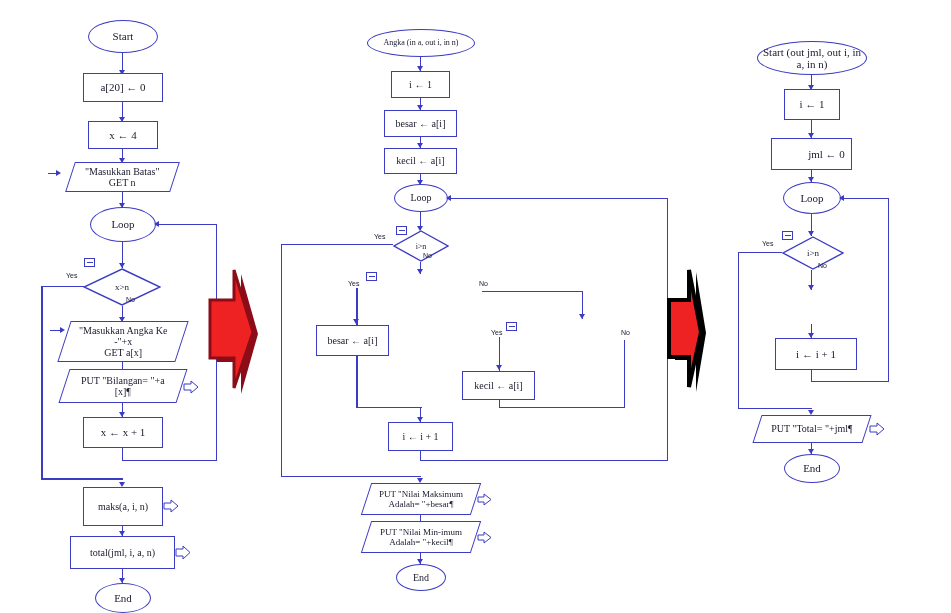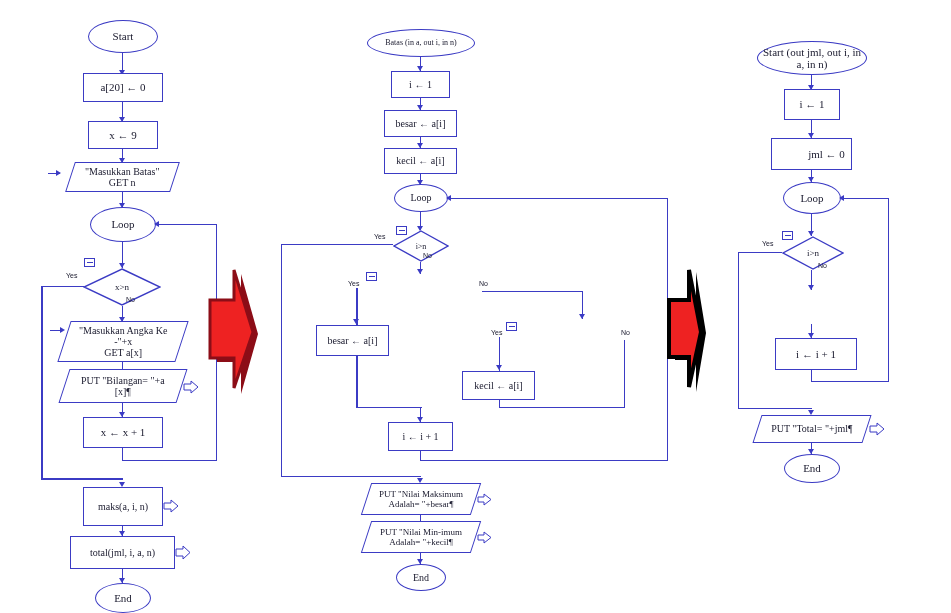--- a/index.html
+++ b/index.html
@@ -128,21 +128,21 @@
   <div class="line v" style="left:122px;top:53px;height:20px;"></div>
   <div class="arrowdn" style="left:119px;top:70px;"></div>
 
   <div class="node process" style="left:83px;top:73px;width:80px;height:29px;font-size:11px;">
     <span>a[20] ← 0</span>
   </div>
   <div class="line v" style="left:122px;top:102px;height:19px;"></div>
   <div class="arrowdn" style="left:119px;top:117px;"></div>
 
   <div class="node process" style="left:88px;top:121px;width:70px;height:28px;font-size:11px;">
-    <span>x ← 9</span>
+    <span>x ← 4</span>
   </div>
   <div class="line v" style="left:122px;top:149px;height:13px;"></div>
   <div class="arrowdn" style="left:119px;top:158px;"></div>
 
   <div class="node io" style="left:70px;top:162px;width:105px;height:30px;font-size:10px;">
     <span>"Masukkan Batas"
 GET n</span>
   </div>
   <div class="arrowrt" style="left:56px;top:170px;"></div>
   <div class="line h" style="left:48px;top:173px;width:12px;"></div>
@@ -228,21 +228,21 @@
   <div class="node terminator" style="left:95px;top:583px;width:56px;height:30px;font-size:11px;">
     <span>End</span>
   </div>
 
   <svg class="redarrow" style="left:208px;top:268px;width:52px;height:132px;" viewBox="0 0 52 132">
     <polygon points="9,38 33,38 33,6 50,66 33,126 33,94 9,94" fill="#8c0d17"></polygon>
     <polygon points="2,32 26,32 26,2 45,64 26,120 26,90 2,90" fill="#ee2222" stroke="#8c0d17" stroke-width="3"></polygon>
   </svg>
 
   <div class="node terminator" style="left:367px;top:29px;width:108px;height:28px;font-size:8px;">
-    <span>Batas (in a, out i, in n)</span>
+    <span>Angka (in a, out i, in n)</span>
   </div>
   <div class="line v" style="left:420px;top:57px;height:14px;"></div>
   <div class="arrowdn" style="left:417px;top:66px;"></div>
 
   <div class="node process" style="left:391px;top:71px;width:59px;height:27px;font-size:10px;">
     <span>i ← 1</span>
   </div>
   <div class="line v" style="left:420px;top:98px;height:12px;"></div>
   <div class="arrowdn" style="left:417px;top:105px;"></div>
 

